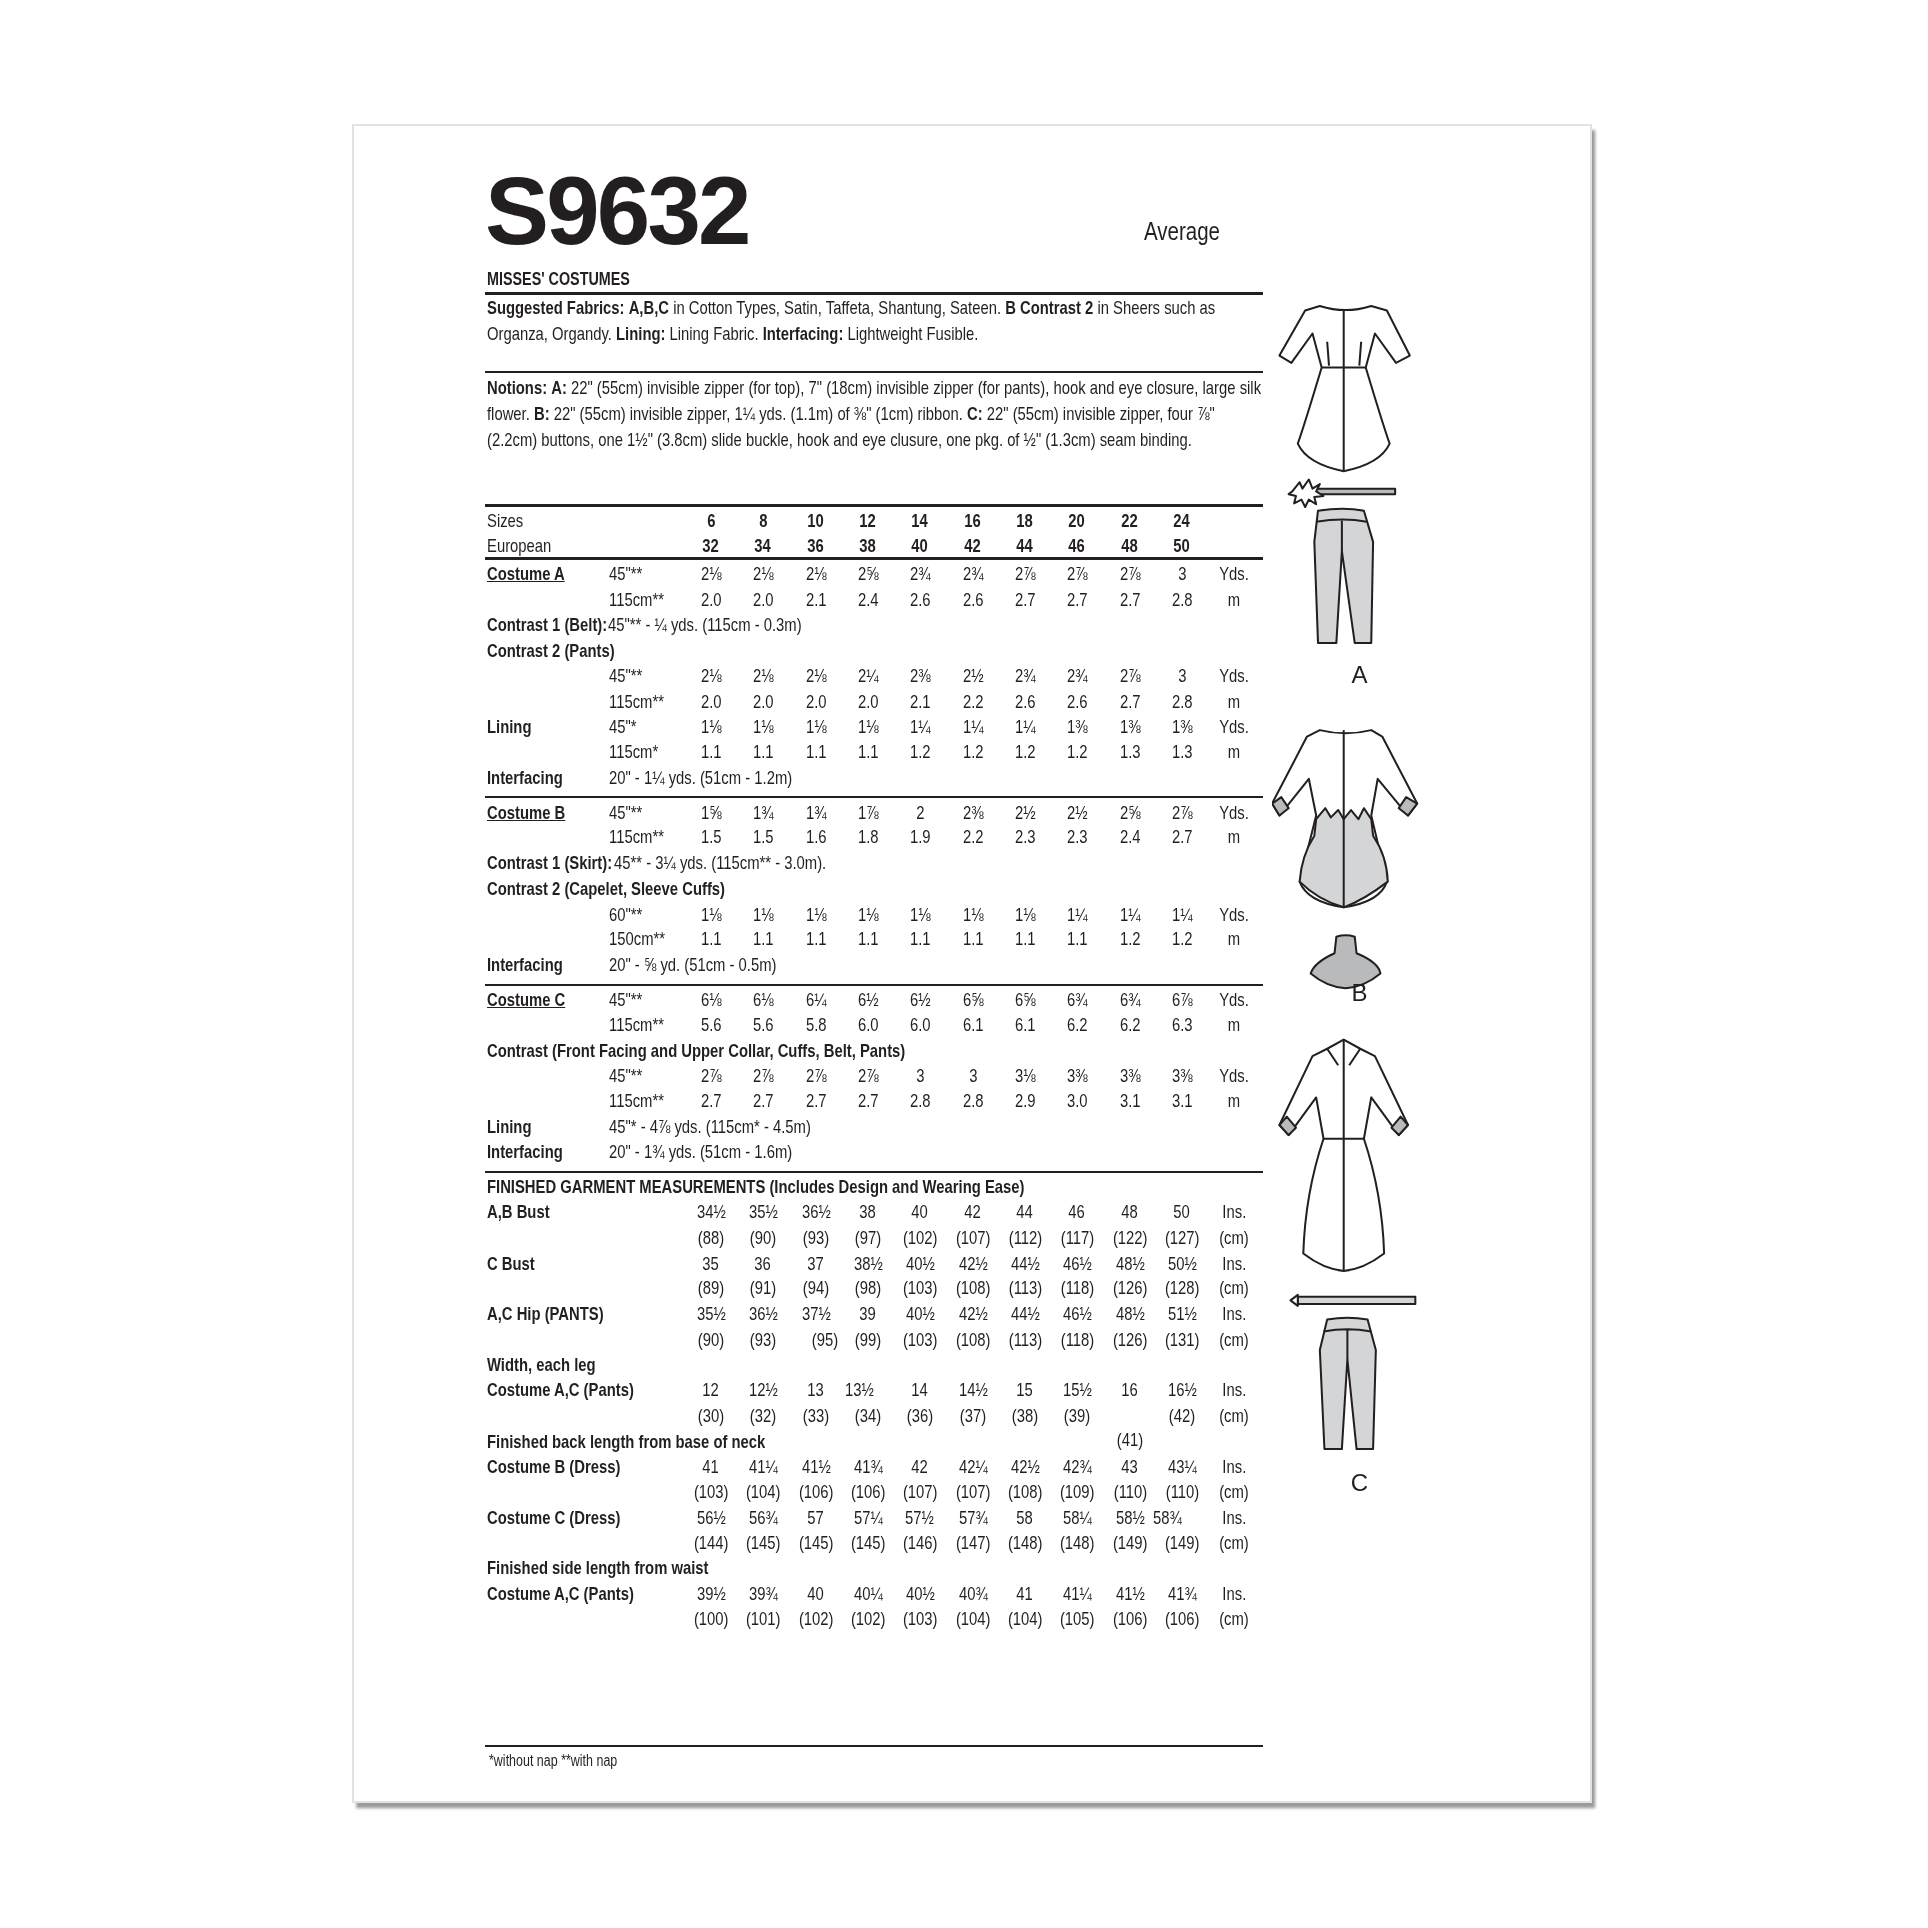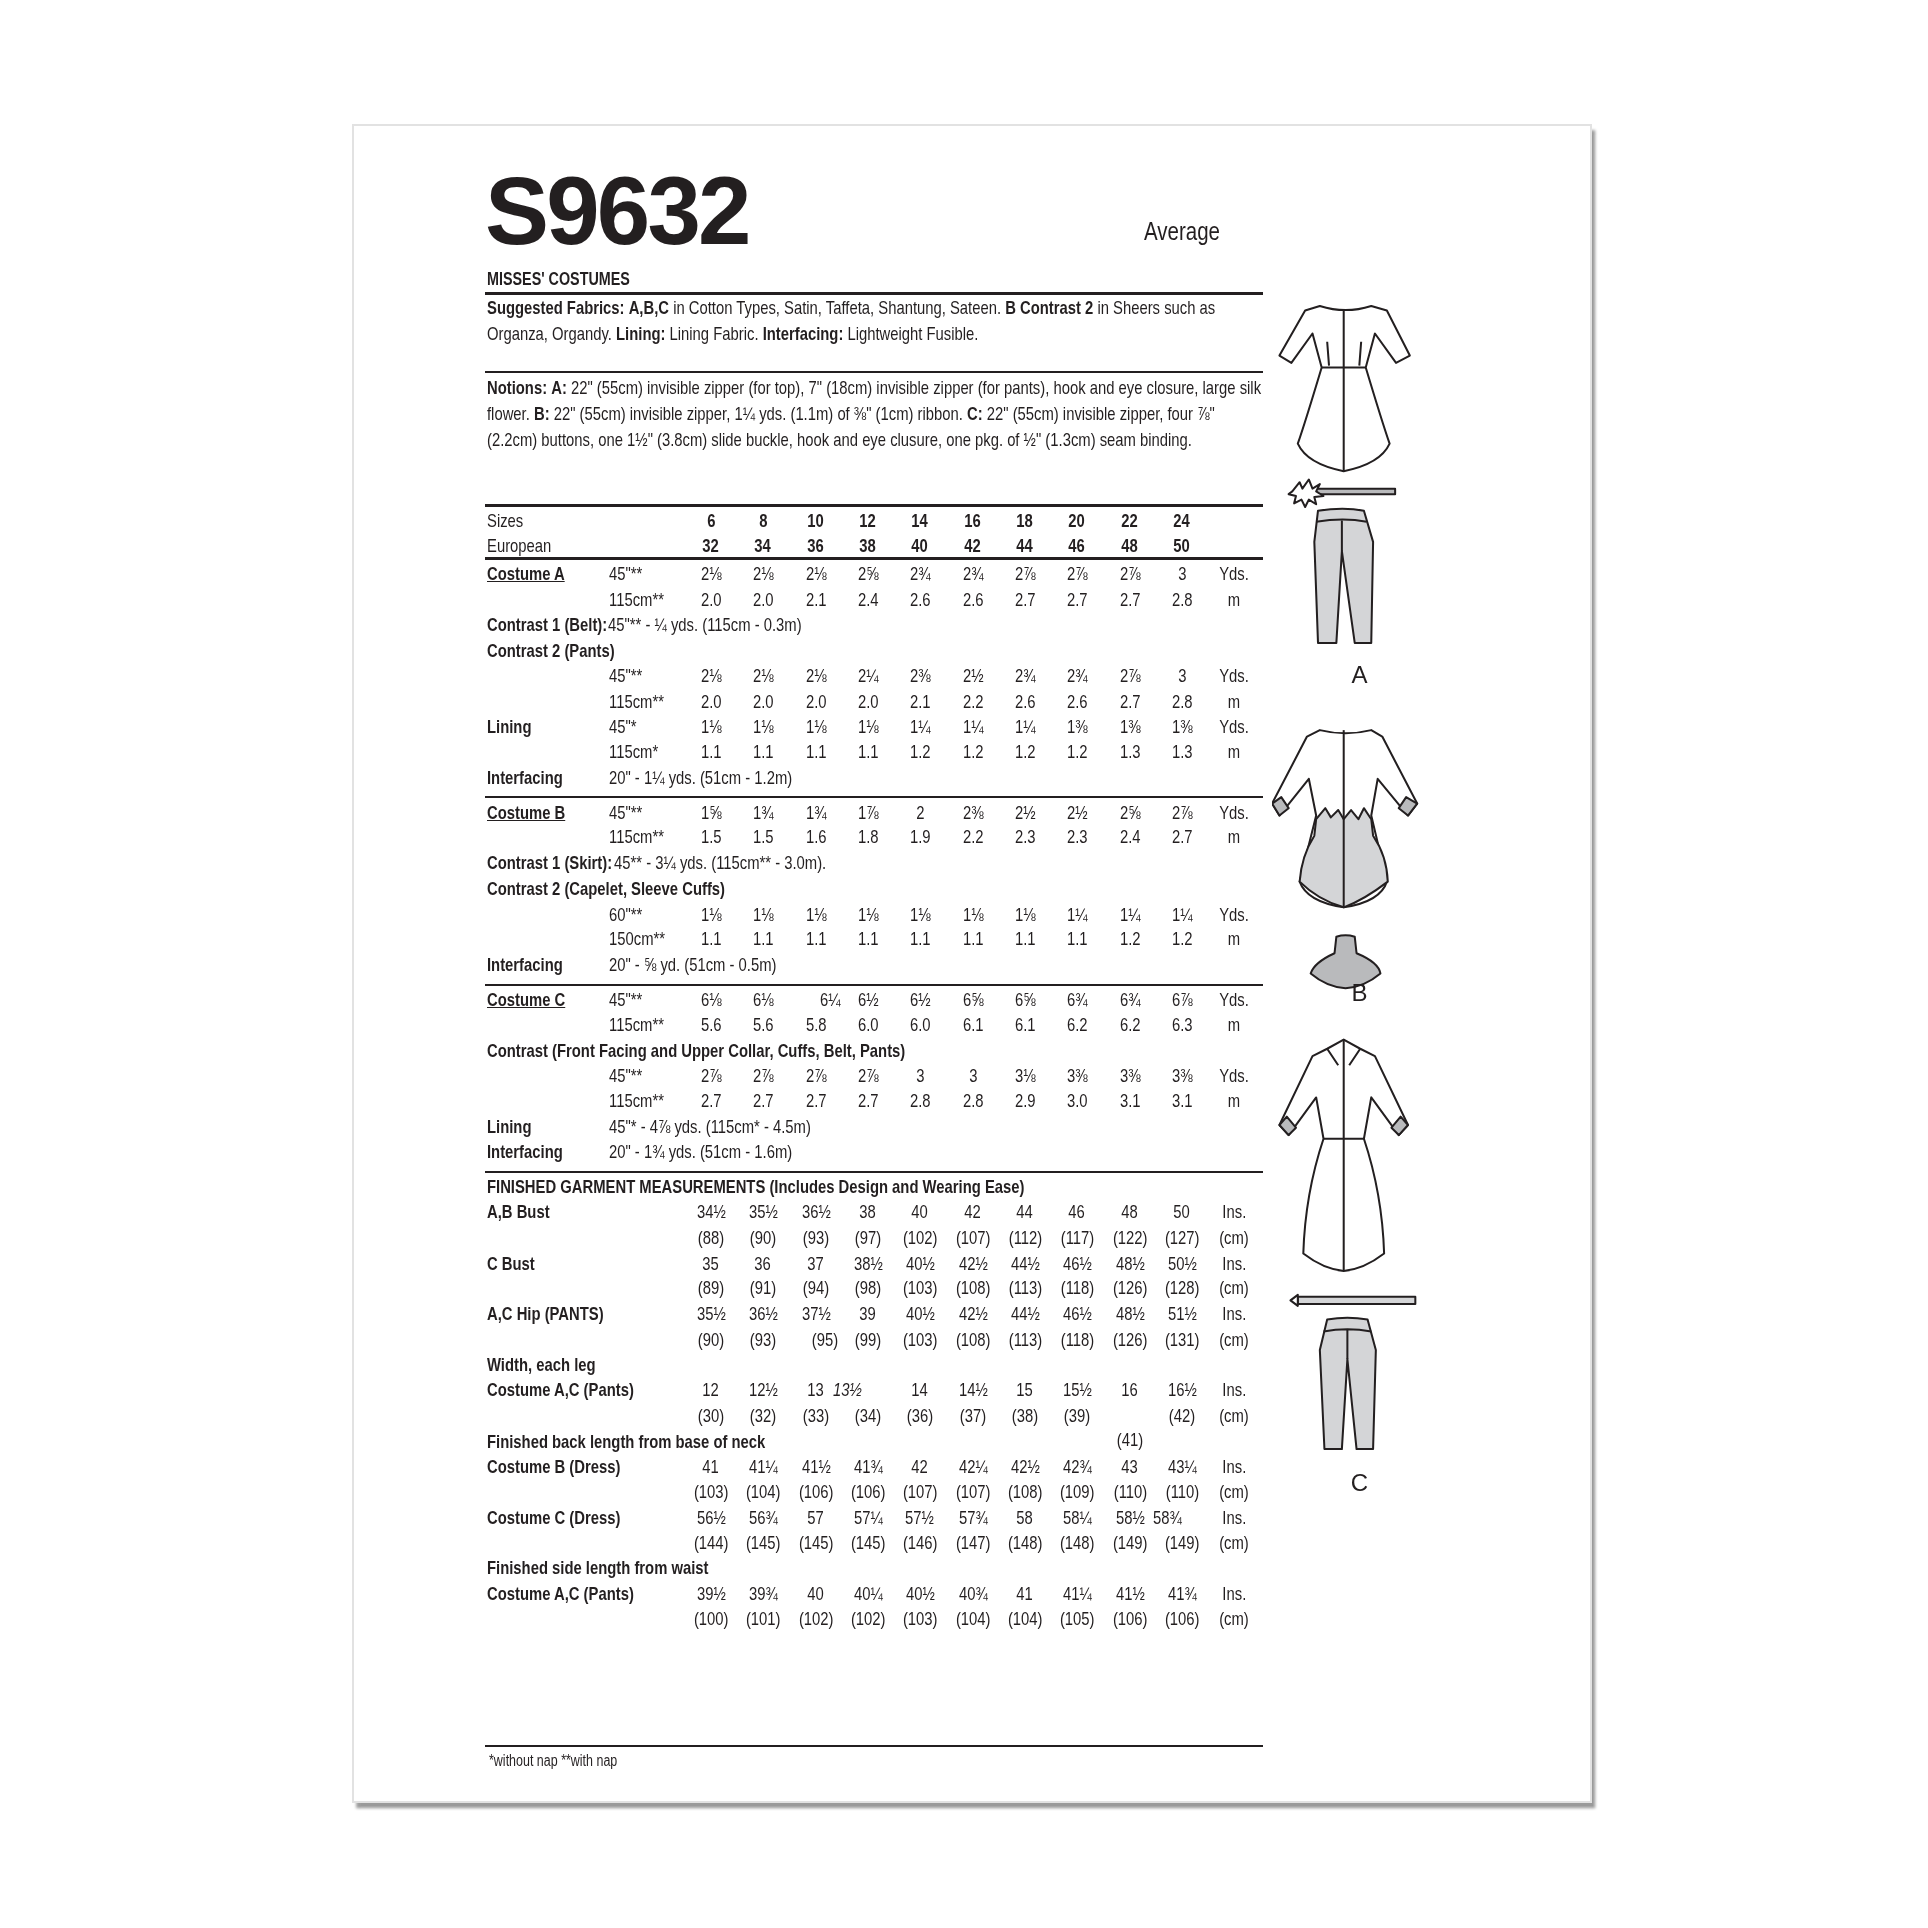--- a/index.html
+++ b/index.html
@@ -243,21 +243,21 @@
     <div class="row" style="top: 954px;">
       <span class="lbl">Interfacing</span>
       <span class="inline">20" - ⅝ yd. (51cm - 0.5m)</span>
     </div>
     <div class="rule thin" style="top: 984px;"></div>
     <div class="row" style="top: 989px;">
       <span class="lbl u">Costume C</span>
       <span class="w">45"**</span>
       <div class="c" style="left: 226px;"><span>6⅛</span></div>
       <div class="c" style="left: 278px;"><span>6⅛</span></div>
-      <div class="c" style="left: 331px; text-align: right;"><span>6¼</span></div>
+      <div class="c" style="left: 331px;"><span>6¼</span></div>
       <div class="c" style="left: 383px;"><span>6½</span></div>
       <div class="c" style="left: 435px;"><span>6½</span></div>
       <div class="c" style="left: 488px;"><span>6⅝</span></div>
       <div class="c" style="left: 540px;"><span>6⅝</span></div>
       <div class="c" style="left: 592px;"><span>6¾</span></div>
       <div class="c" style="left: 645px;"><span>6¾</span></div>
       <div class="c" style="left: 697px;"><span>6⅞</span></div>
       <div class="c" style="left: 749px;"><span>Yds.</span></div>
     </div>
     <div class="row" style="top: 1014px;">
@@ -399,21 +399,21 @@
       <div class="c" style="left: 749px;"><span>(cm)</span></div>
     </div>
     <div class="row" style="top: 1354px;">
       <span class="lbl">Width, each leg</span>
     </div>
     <div class="row fgm" style="top: 1379px;">
       <span class="lbl">Costume A,C (Pants)</span>
       <div class="c" style="left: 226px;"><span>12</span></div>
       <div class="c" style="left: 278px;"><span>12½</span></div>
       <div class="c" style="left: 331px;"><span>13</span></div>
-      <div class="c" style="left: 362px; font-style: italic;"><span>13½</span></div>
+      <div class="c" style="left: 374px;"><span>13½</span></div>
       <div class="c" style="left: 435px;"><span>14</span></div>
       <div class="c" style="left: 488px;"><span>14½</span></div>
       <div class="c" style="left: 540px;"><span>15</span></div>
       <div class="c" style="left: 592px;"><span>15½</span></div>
       <div class="c" style="left: 645px;"><span>16</span></div>
       <div class="c" style="left: 697px;"><span>16½</span></div>
       <div class="c" style="left: 749px;"><span>Ins.</span></div>
     </div>
     <div class="row fgm" style="top: 1405px;">
       <div class="c" style="left: 226px;"><span>(30)</span></div>

